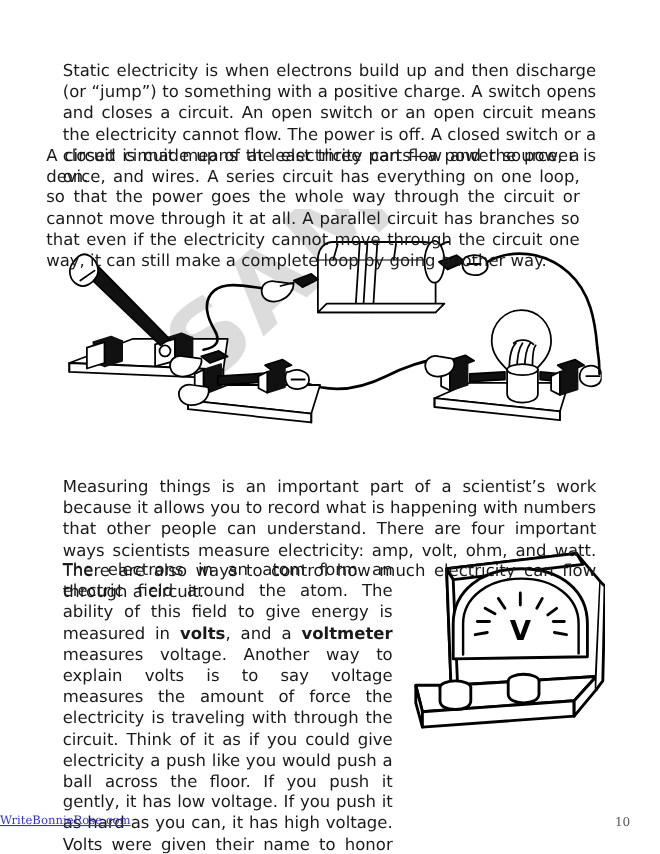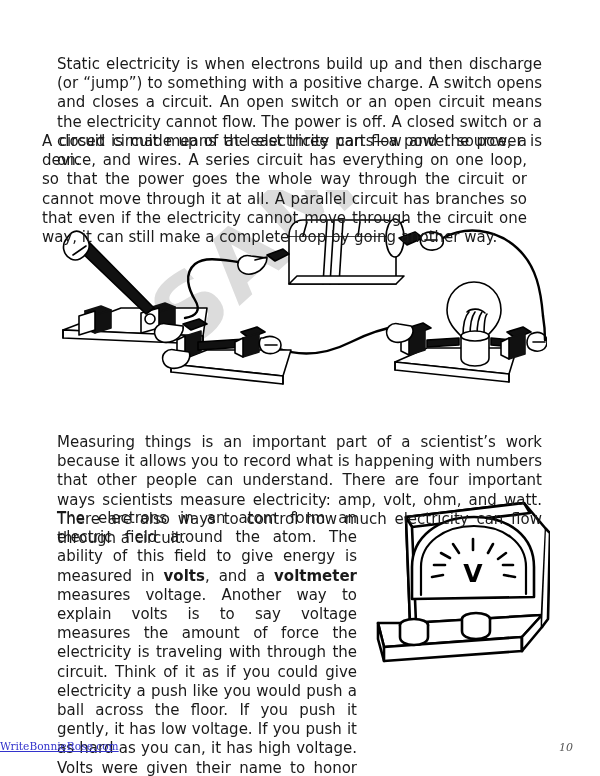--- a/index.html
+++ b/index.html
@@ -97,21 +97,20 @@
     z-index: 10;
   }
   #page-number {
     position: absolute;
     right: 27px;
     top: 741px;
     font-family: "DejaVu Serif", serif;
     font-size: 11px;
     color: #555555;
     z-index: 10;
-    font-style: italic;
   }
 </style>
 </head>
 <body>
 
 <div id="page">
 
   <div id="watermark">
     <span class="wm-text">SAMPLE</span>
   </div>

